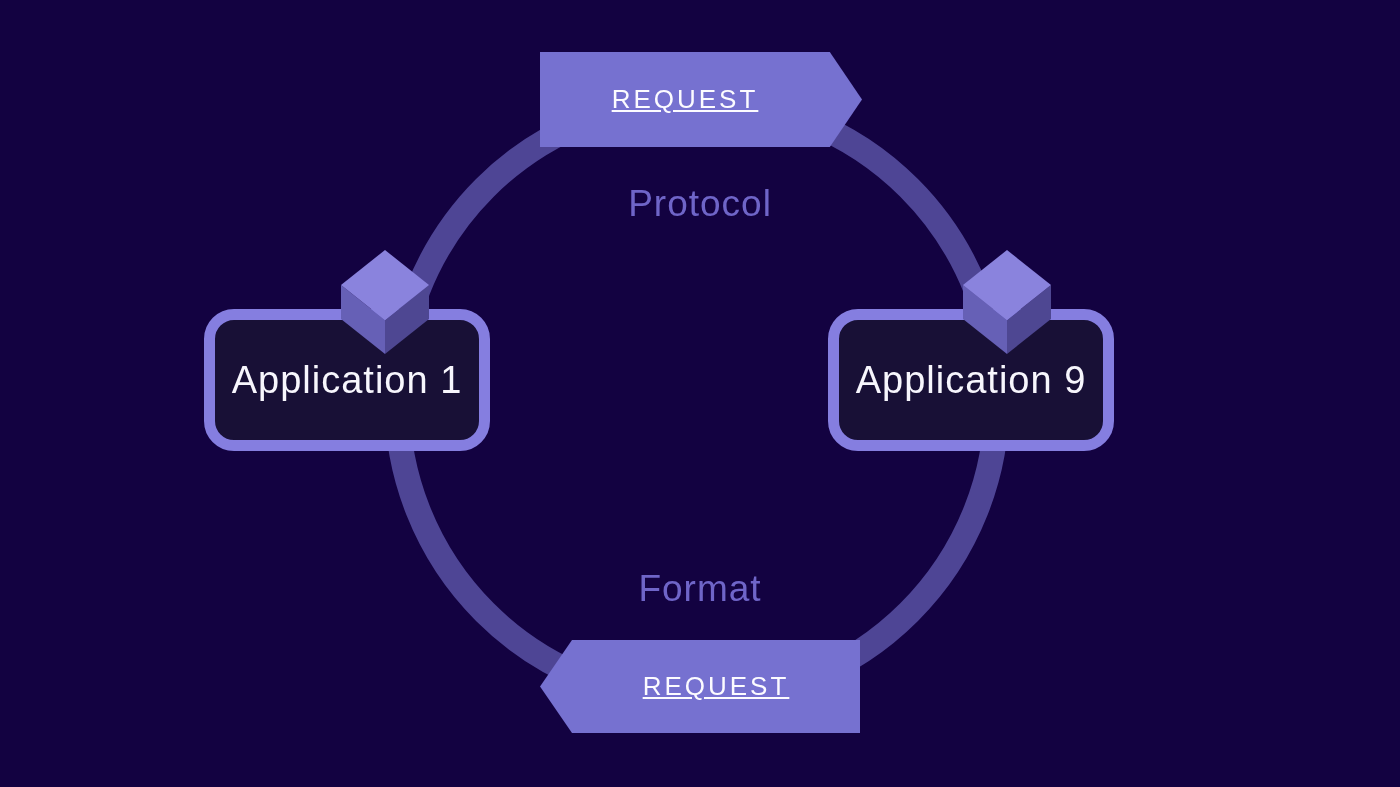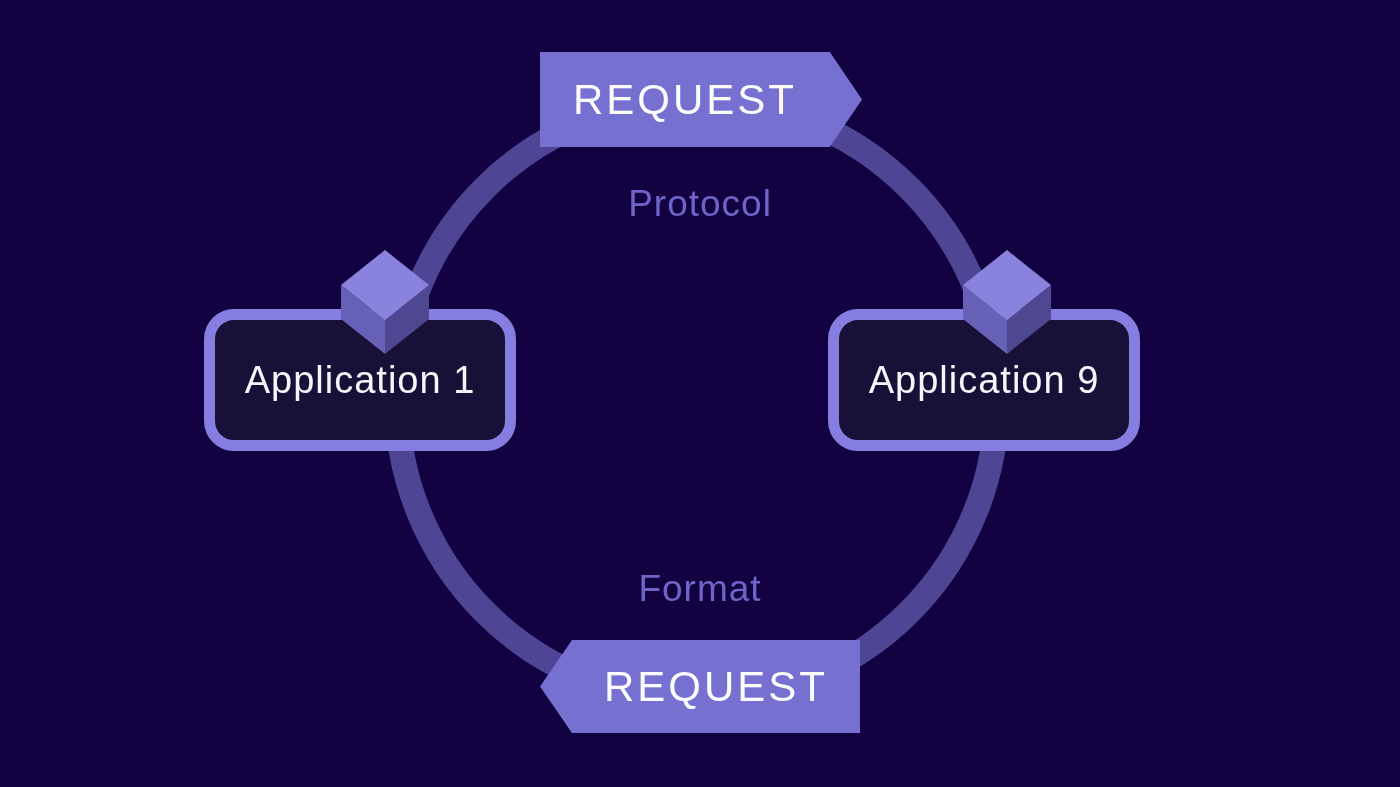--- a/index.html
+++ b/index.html
@@ -39,23 +39,24 @@
   .banner {
     position: absolute;
     background: var(--banner);
     display: flex;
     align-items: center;
     justify-content: center;
     z-index: 3;
   }
   .banner span {
     color: var(--banner-text);
-    font-size: 42px;
+    font-size: 26px;
     letter-spacing: 3px;
     font-weight: 500;
+    text-decoration: underline;
   }
   .banner-request {
     left: 540px; top: 52px;
     width: 322px; height: 95px;
     clip-path: polygon(0 0, 90% 0, 100% 50%, 90% 100%, 0 100%);
     padding-right: 32px;
   }
   .banner-response {
     left: 540px; top: 640px;
     width: 320px; height: 93px;
@@ -71,21 +72,21 @@
     font-size: 37px;
     letter-spacing: 1px;
     font-weight: 500;
     z-index: 3;
   }
   .mid-label.protocol { top: 183px; }
   .mid-label.format   { top: 568px; }
   .node {
     position: absolute;
     top: 309px;
-    width: 312px; height: 142px;
+    width: 286px; height: 142px;
     background: var(--node-fill);
     border: 11px solid var(--node-border);
     border-radius: 30px;
     display: flex;
     align-items: center;
     justify-content: center;
     z-index: 2;
   }
   .node span {
     color: var(--node-text);

